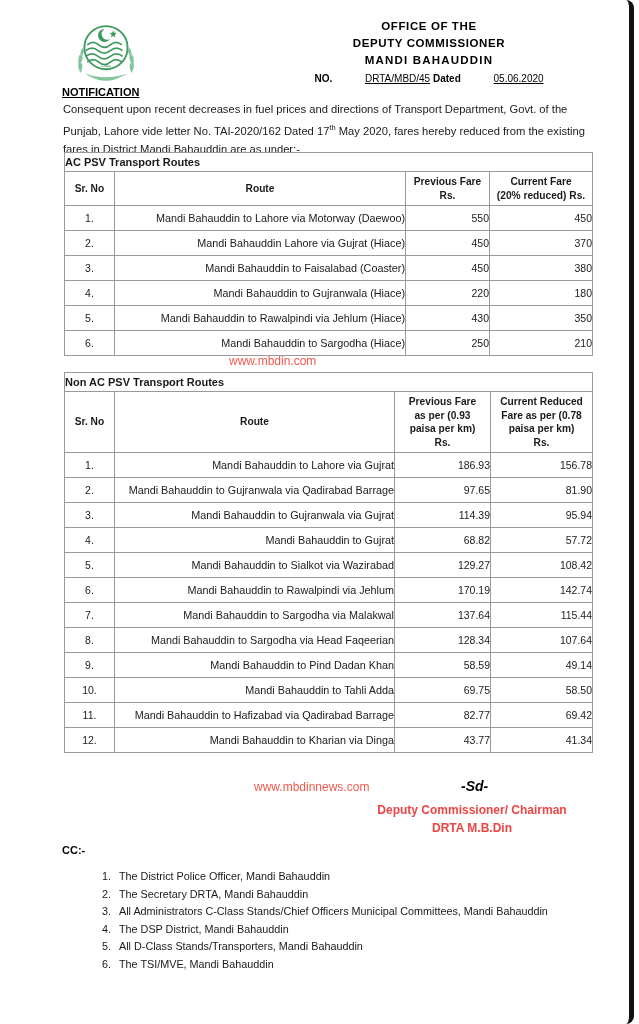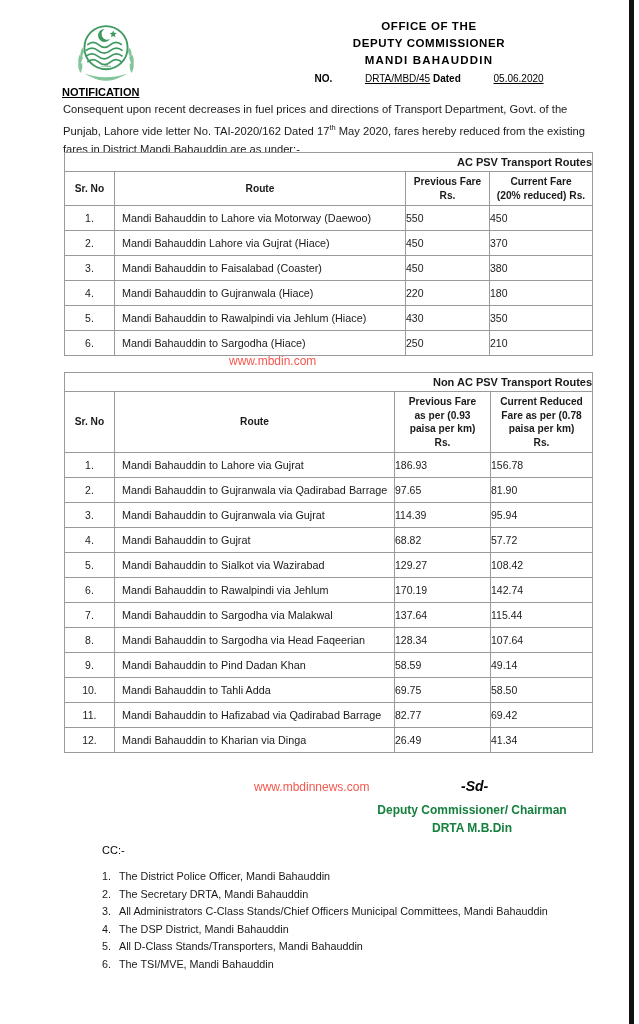--- a/index.html
+++ b/index.html
@@ -16,20 +16,21 @@
     overflow: hidden;
   }
   .page {
     position: absolute;
     left: 0; top: 0;
     width: 634px;
     height: 1024px;
     background: #ffffff;
     border-right: 5px solid #111111;
     box-sizing: border-box;
+    border-radius: 8px;
   }
   .inner {
     position: absolute;
     left: 62px;
     top: 0;
     width: 532px;
   }
 
   
   .header {
@@ -97,51 +98,50 @@
     table-layout: fixed;
     width: 100%;
     background: #fff;
   }
   table td, table th {
     border: 1px solid #9a9a9a;
     padding: 0;
     color: #1a1a1a;
   }
   .tbl-title {
-    text-align: right;
+    text-align: left;
     font-weight: bold;
     font-size: 11px;
     height: 18px;
     line-height: 18px;
     border-bottom: 1px solid #9a9a9a;
-    padding-left: 48px;
   }
   .col-head {
     text-align: center;
     font-weight: bold;
     font-size: 10.2px;
     line-height: 13.5px;
     vertical-align: middle;
     padding: 3px 2px;
   }
   .c-sr {
     text-align: center;
     font-size: 10.5px;
     vertical-align: middle;
     height: 24px;
   }
   .c-route {
-    text-align: left;
+    text-align: right;
     font-size: 10.8px;
     vertical-align: middle;
     padding-left: 7px;
     height: 24px;
   }
   .c-num {
-    text-align: left;
+    text-align: right;
     font-size: 10.5px;
     vertical-align: middle;
     height: 24px;
   }
 
   #table-ac {
     position: absolute;
     left: 2px;
     top: 152px;
     width: 528px;
@@ -171,34 +171,33 @@
     font-weight: bold;
     font-style: italic;
     color: #000;
   }
   .sig-line {
     position: absolute;
     width: 300px;
     text-align: center;
     font-weight: bold;
     font-size: 12px;
-    color: #15803d;
+    color: #ef4444;
   }
   #sig-1 { left: 260px; top: 803px; }
   #sig-2 { left: 260px; top: 821px; }
 
   
   .cc-label {
     position: absolute;
     left: 0px;
     top: 844px;
-    font-weight: normal;
+    font-weight: bold;
     font-size: 11px;
     color: #000;
-    margin-left: 40px;
   }
   .cc-list {
     position: absolute;
     left: 22px;
     top: 864px;
     width: 510px;
     margin: 4px;
     padding: 0 0 0 26px;
     list-style: decimal;
   }
@@ -416,21 +415,21 @@
           </tr>
           <tr>
             <td class="c-sr">11.</td>
             <td class="c-route">Mandi Bahauddin to Hafizabad via Qadirabad Barrage</td>
             <td class="c-num">82.77</td>
             <td class="c-num">69.42</td>
           </tr>
           <tr>
             <td class="c-sr">12.</td>
             <td class="c-route">Mandi Bahauddin to Kharian via Dinga</td>
-            <td class="c-num">26.49</td>
+            <td class="c-num">43.77</td>
             <td class="c-num">41.34</td>
           </tr>
         </tbody>
   </table>
 
   <div class="wm" id="wm-2">www.mbdinnews.com</div>
   <div class="sd">-Sd-</div>
   <div class="sig-line" id="sig-1">Deputy Commissioner/ Chairman</div>
   <div class="sig-line" id="sig-2">DRTA M.B.Din</div>
 

